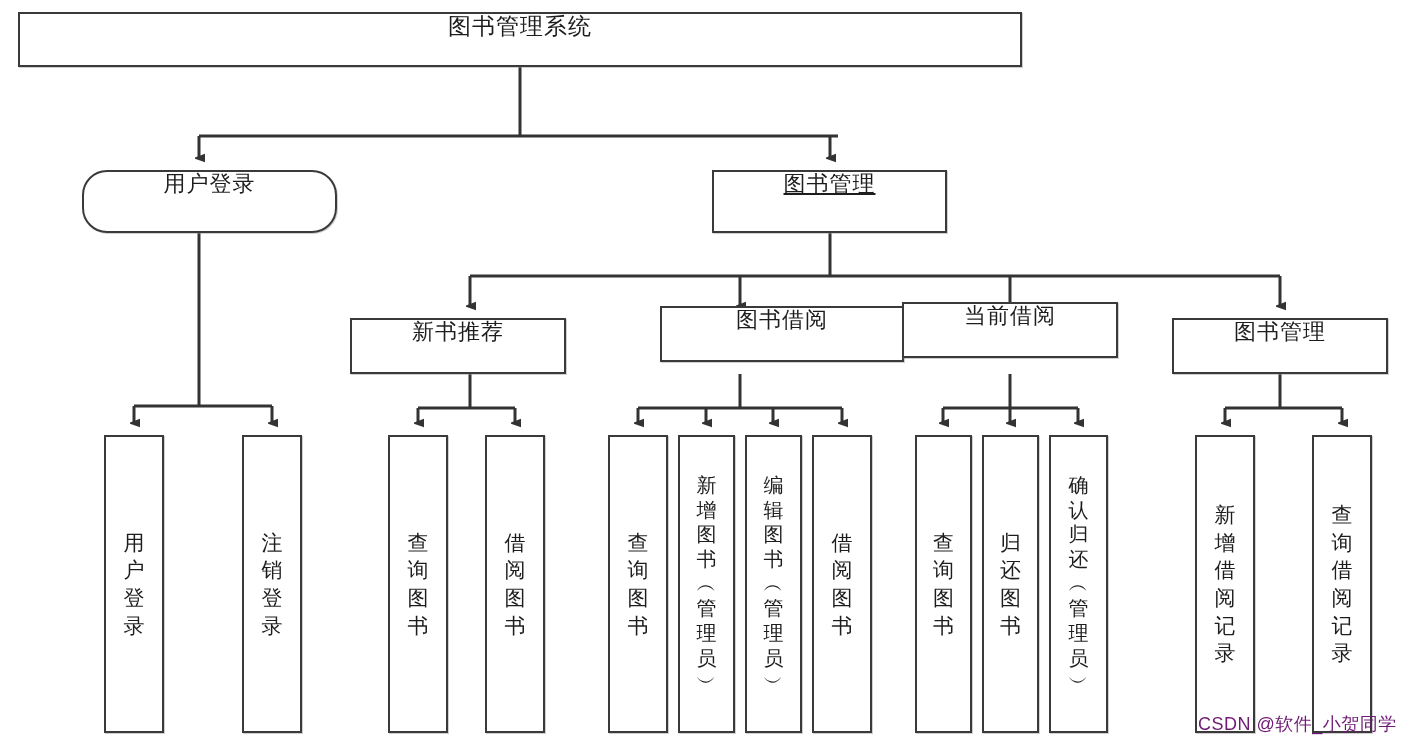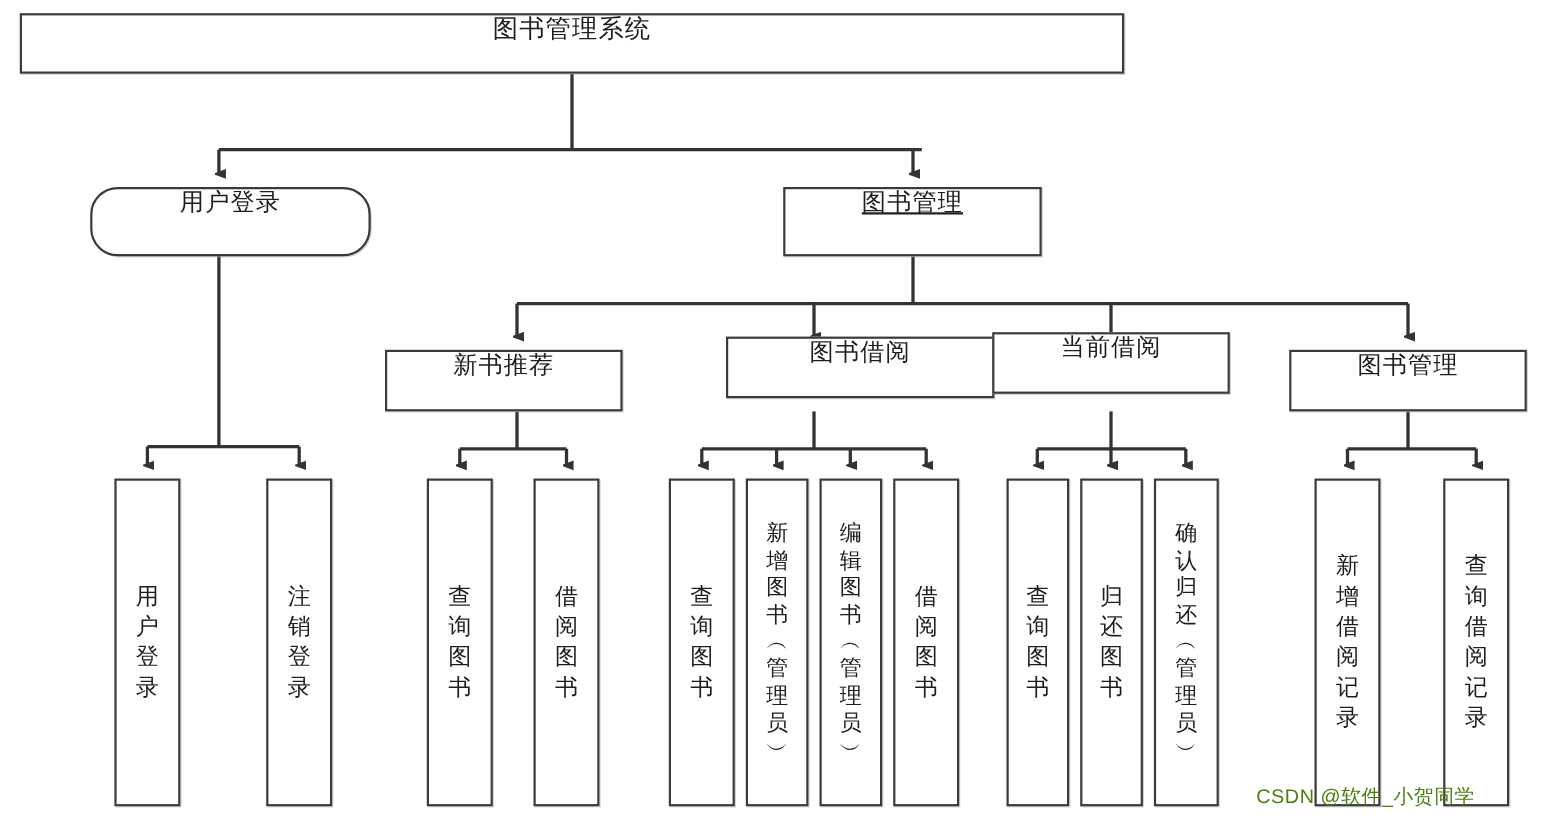--- a/index.html
+++ b/index.html
@@ -64,24 +64,24 @@
     white-space: pre-line;
     word-break: break-all;
     width: 100%;
   }
   .node.v.dense .label {
     font-size: 20px;
     line-height: 1.235;
   }
   .watermark {
     position: absolute;
-    left: 1142px;
+    left: 1198px;
     top: 712px;
     font-size: 18px;
-    color: #4d7c0f;
+    color: #701a75;
     letter-spacing: 0.5px;
     white-space: nowrap;
     z-index: 3;
   }
 </style>
 </head>
 <body>
 
 <div id="canvas">
 

